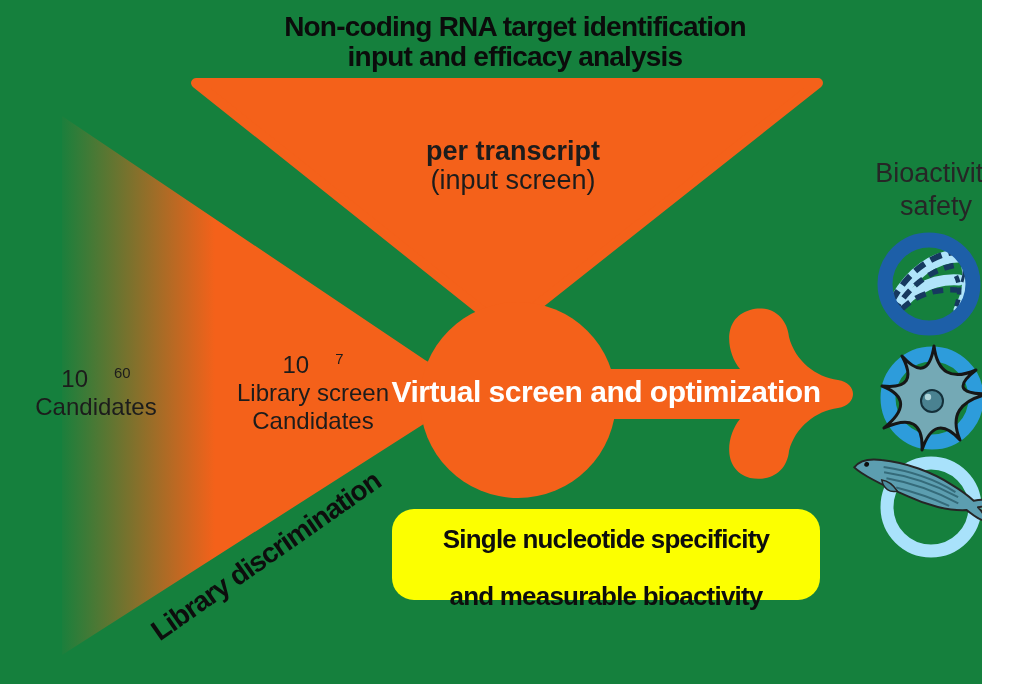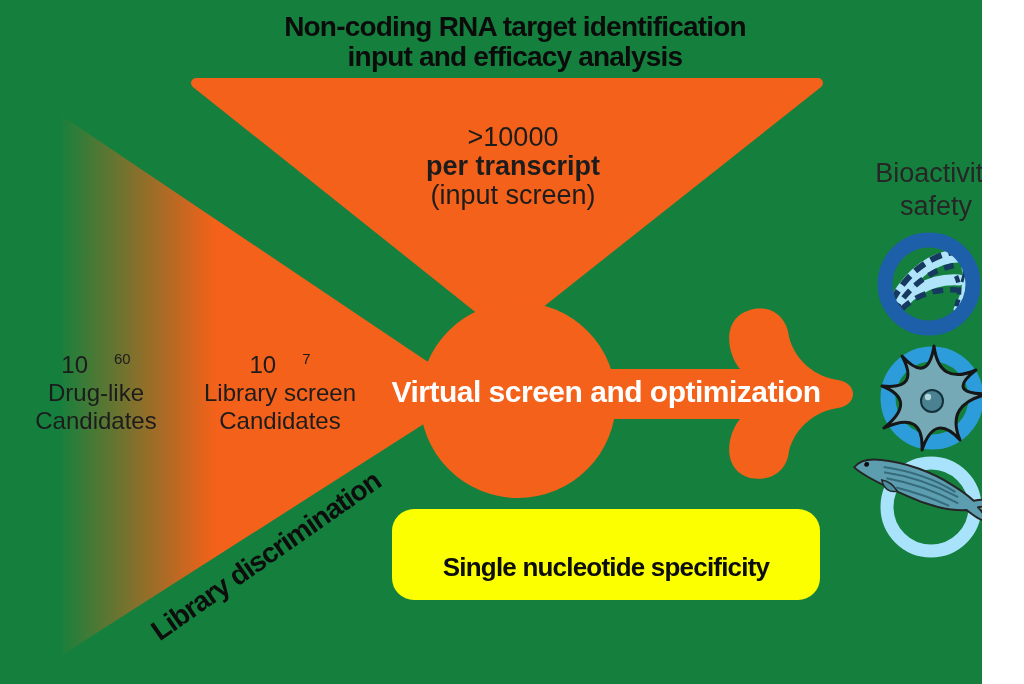--- a/index.html
+++ b/index.html
@@ -12,21 +12,21 @@
   .canvas{position:relative;width:982px;height:684px;background:#15803d;overflow:hidden;
           font-family:"Liberation Sans", sans-serif;color:var(--c-text);}
   .canvas svg{position:absolute;left:0;top:0;}
   .txt{position:absolute;transform:translate(-50%,-50%);text-align:center;white-space:nowrap;}
   .title{left:515px;top:42px;font-size:28px;font-weight:700;line-height:30px;color:#0b0b0b;letter-spacing:-0.8px;}
   .funnel-text{left:513px;top:166px;font-size:27px;font-weight:400;line-height:29px;color:#1c1c1c;}
   .funnel-text .emph{font-weight:700;}
   .stage{font-size:24px;line-height:28px;color:#1c1c1c;}
   .stage sup{font-size:0.62em;margin-left:26px;}
   .stage1{left:96px;top:390px;}
-  .stage2{left:280px;top:390px;}
+  .stage2{left:313px;top:390px;}
   .edge-label{left:266px;top:556px;transform:translate(-50%,-50%) rotate(-35deg);
               font-size:28px;font-weight:700;letter-spacing:-1px;color:#0d0d0d;}
   .process-label{left:606px;top:392px;font-size:30px;font-weight:700;letter-spacing:-0.5px;color:#ffffff;}
   .outcome-box{position:absolute;left:392px;top:509px;width:428px;height:91px;border-radius:22px;
                background:var(--c-yellow);display:flex;flex-direction:column;justify-content:center;
                align-items:center;}
   .outcome-box div{font-size:26px;font-weight:700;line-height:32px;letter-spacing:-0.8px;color:#0d0d0d;white-space:nowrap;margin-top:25px;}
   .bio-heading{left:936px;top:190px;font-size:27px;line-height:33px;color:#262626;}
   .ring-dark{fill:none;stroke:var(--c-blue_dark);stroke-width:15px;}
   .ring-mid{fill:none;stroke:var(--c-blue_mid);stroke-width:15px;}
@@ -102,42 +102,41 @@
       </g>
     </g>
   </svg>
 
   <div class="txt title">
     <div>Non-coding RNA target identification</div>
     <div>input and efficacy analysis</div>
   </div>
 
   <div class="txt funnel-text">
-    <div>&gt;10000</div>
     <div class="emph">per transcript</div>
     <div>(input screen)</div>
   </div>
 
   <div class="txt stage stage1">
     <div><span>10</span><sup>60</sup></div>
-    <div>Drug-like</div>
     <div>Candidates</div>
   </div>
   <div class="txt stage stage2">
     <div><span>10</span><sup>7</sup></div>
     <div>Library screen</div>
     <div>Candidates</div>
   </div>
 
   <div class="txt edge-label">Library discrimination</div>
 
   <div class="txt process-label">Virtual screen and optimization</div>
 
   <div class="outcome-box">
     <div>Single nucleotide specificity</div>
+    <div>and measurable bioactivity</div>
   </div>
 
   <div class="txt bio-heading">
     <div>Bioactivity</div>
     <div>safety</div>
   </div>
 
 </div>
 
 </body></html>

